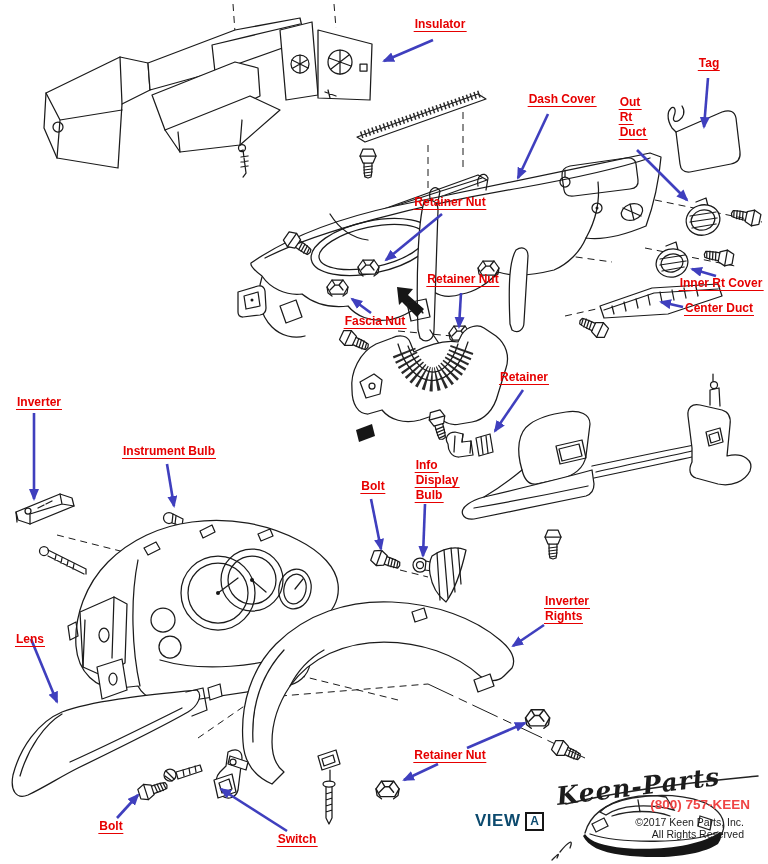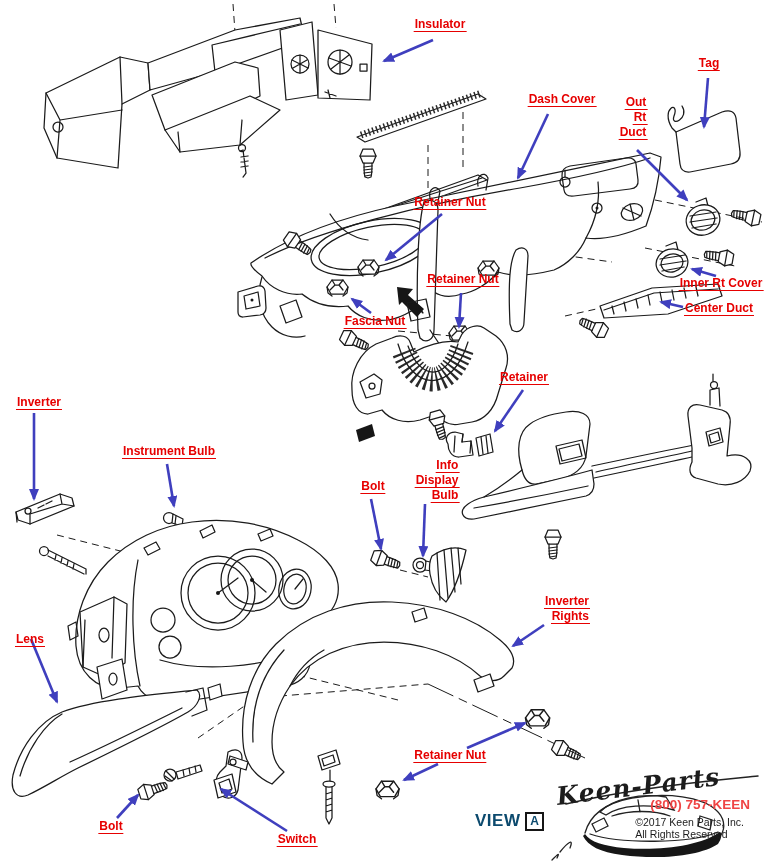--- a/index.html
+++ b/index.html
@@ -6,31 +6,31 @@
   .stage{position:relative;width:768px;height:864px;background:#ffffff;overflow:hidden;
          font-family:"Liberation Sans",sans-serif;}
   svg.art{position:absolute;left:0;top:0;}
   .ln{stroke:#1b1b1b;stroke-width:1.25;fill:none;stroke-linecap:round;stroke-linejoin:round;}
   .wh{stroke:#1b1b1b;stroke-width:1.25;fill:#ffffff;stroke-linejoin:round;}
   .bk{fill:#161616;stroke:none;}
   .dsh{stroke:#1b1b1b;stroke-width:1;fill:none;stroke-dasharray:7 5;}
   .hatch{stroke:#2a2a2a;fill:none;}
   .arw{stroke:#3f3fbe;stroke-width:2.6;fill:none;}
   .lbl{position:absolute;transform:translateX(-50%);color:#e60000;
-       font:bold 12px/14px "Liberation Sans",sans-serif;text-align:right;white-space:nowrap;z-index:5;cursor:pointer;}
+       font:bold 12px/14px "Liberation Sans",sans-serif;text-align:left;white-space:nowrap;z-index:5;cursor:pointer;}
   .lbl .u{display:inline-block;border-bottom:1.6px solid #e60000;padding:0 1px 0 1px;}
   .viewtag{position:absolute;left:475px;top:811px;display:flex;align-items:center;
            font:bold 17px "Liberation Sans",sans-serif;color:#0c4a6e;letter-spacing:.5px;z-index:5;}
   .viewtag .vbox{display:inline-flex;align-items:center;justify-content:center;width:15px;height:15px;
            border:2px solid #161616;font:bold 12px "Liberation Sans",sans-serif;margin-left:5px;}
   .brand-script{position:absolute;left:556px;top:772px;z-index:6;color:#1c1c1c;
            font:italic bold 25px "DejaVu Serif",serif;transform:rotate(-7deg);letter-spacing:1px;}
   .phone{position:absolute;right:18px;top:797px;color:#ef4444;z-index:6;
            font:bold 13.5px "Liberation Sans",sans-serif;}
-  .copy{position:absolute;right:24px;top:817px;color:#1c1c1c;z-index:6;
+  .copy{position:absolute;right:24px;top:817px;color:#1c1c1c;text-align:right;z-index:6;
            font:10.5px/11.5px "Liberation Sans",sans-serif;}
 </style>
 </head>
 <body>
 
 <div class="stage">
 
 <svg class="art" width="768" height="864" viewBox="0 0 768 864">
   <defs>
     <marker id="ah" markerUnits="userSpaceOnUse" markerWidth="14" markerHeight="12" refX="10" refY="5" orient="auto">

